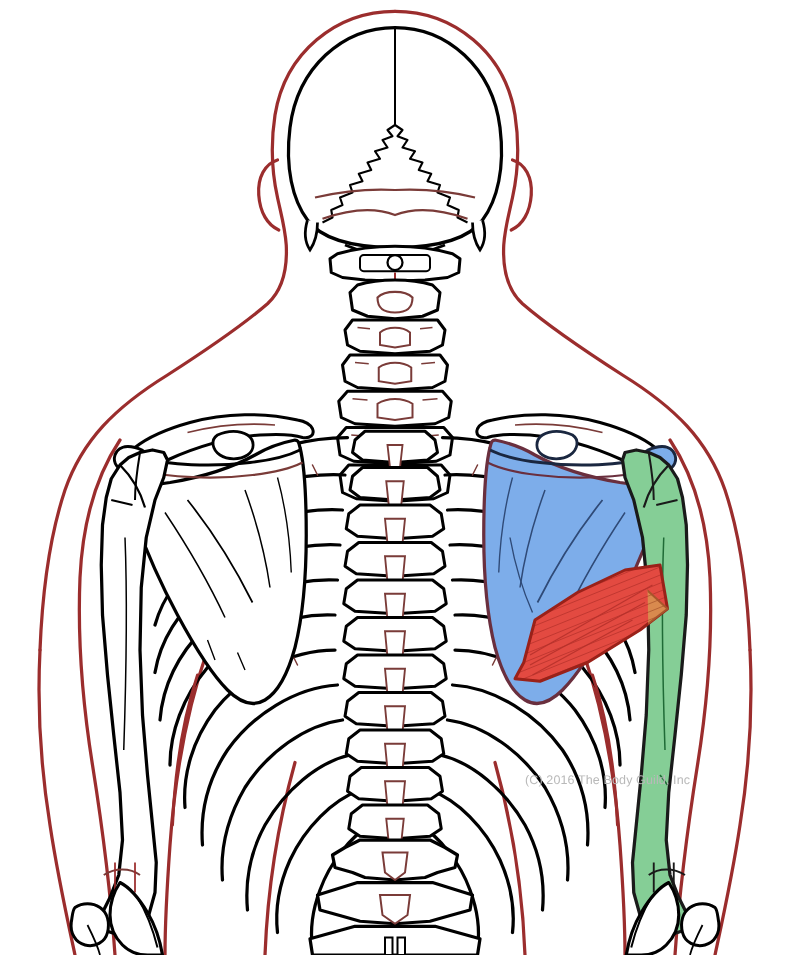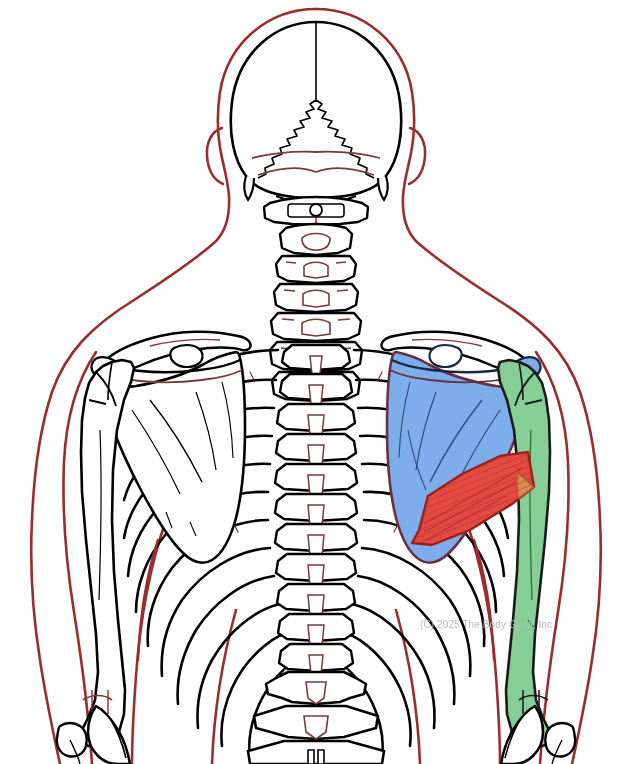--- a/index.html
+++ b/index.html
@@ -375,13 +375,13 @@
     <path d="M426,540 L506,496"></path>
   </g>
 
   <g fill="none" stroke="#9b2d2d" stroke-width="2.4" stroke-linecap="round">
     <path d="M474,540 C486,576 492,618 494,660"></path>
     <path d="M158,540 C146,576 140,618 138,660"></path>
   </g>
 </svg>
 </div>
 
-<div class="copyright">(C) 2025 The Body Guild, Inc</div>
+<div class="copyright">(C) 2016 The Body Guild, Inc</div>
 
 </body></html>

